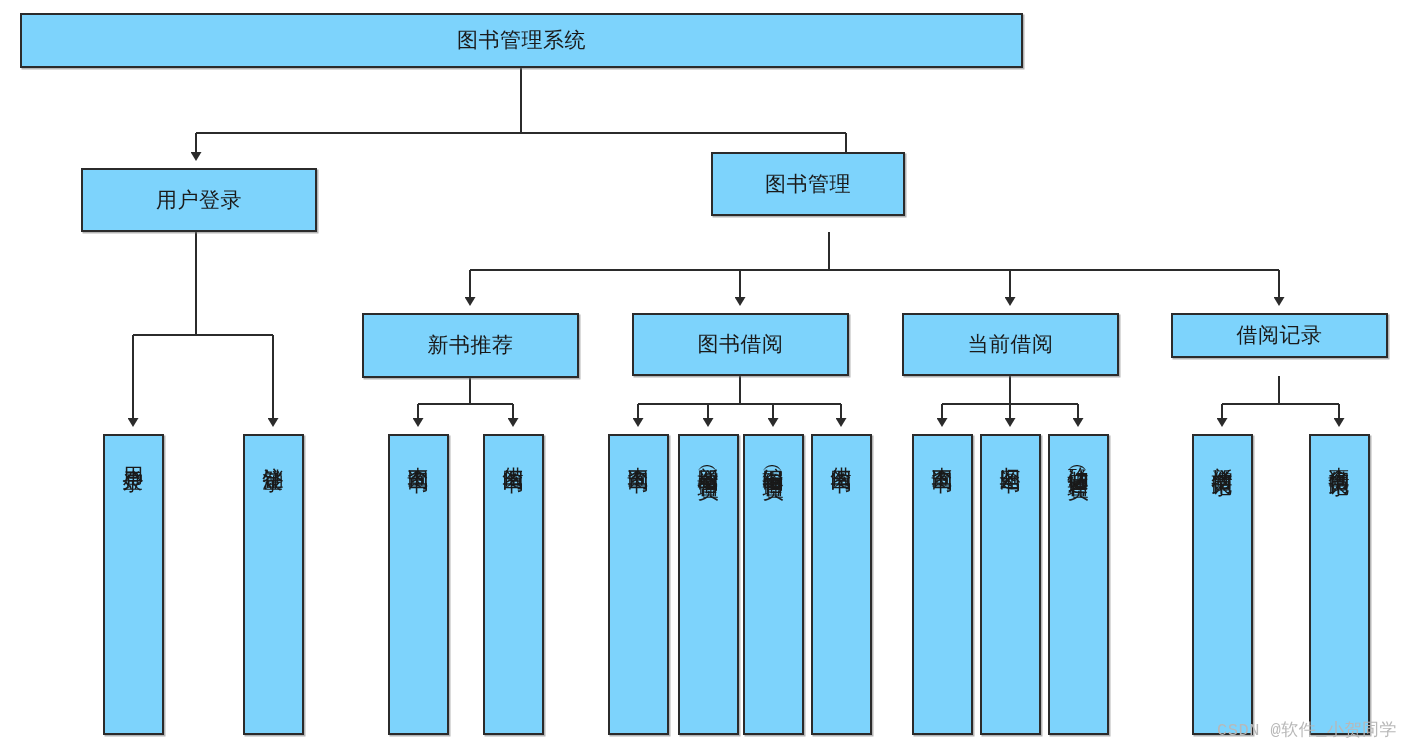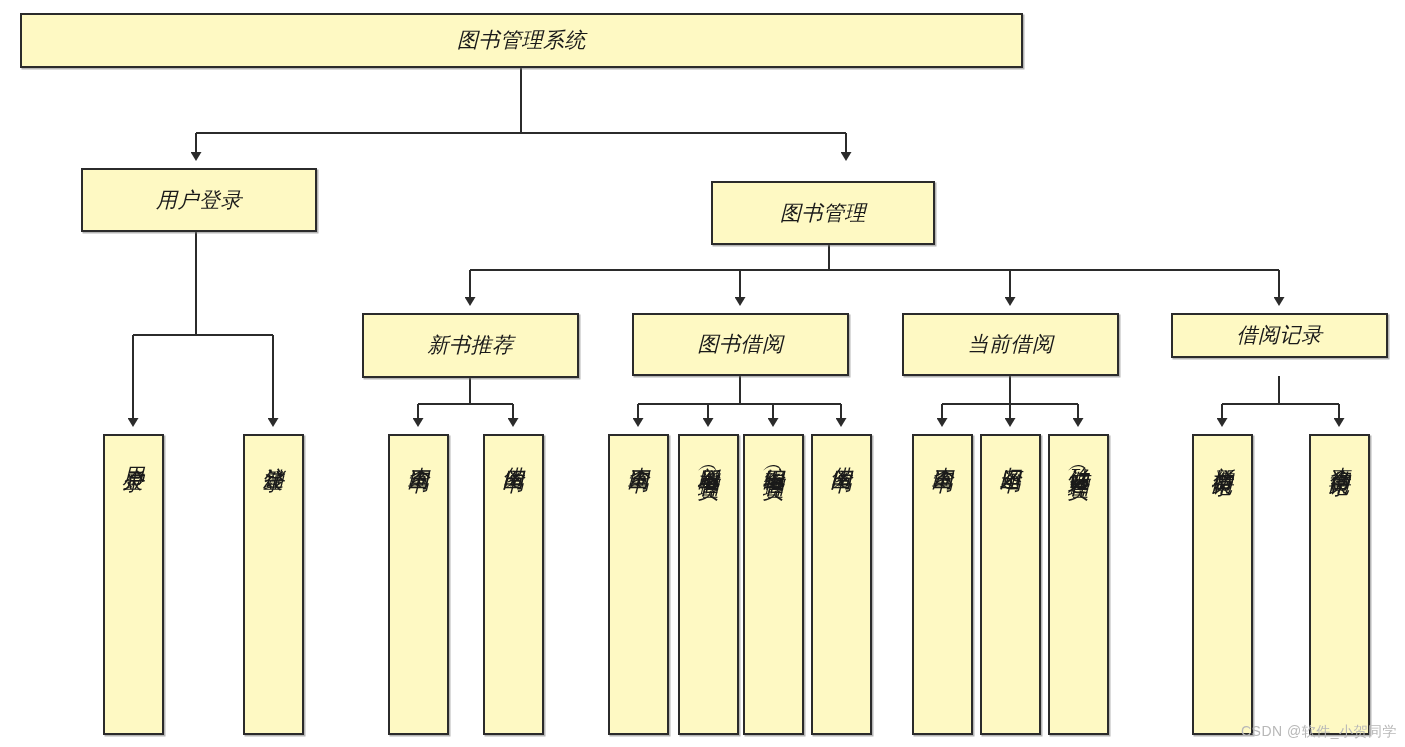--- a/index.html
+++ b/index.html
@@ -22,28 +22,27 @@
   svg#diagram-svg {
     position: absolute;
     top: 0;
     left: 0;
     width: 1405px;
     height: 747px;
   }
   .node-box {
     position: absolute;
     box-sizing: border-box;
-    background: #fef9c3;
+    background: #7dd3fc;
     border: 2px solid #2b2b2b;
     box-shadow: 1.5px 1.5px 0 0 rgba(120,120,120,0.55);
     display: flex;
     align-items: center;
     justify-content: center;
     color: #1a1a1a;
-    font-style: italic;
   }
   .node-label {
     font-size: 21px;
     line-height: 1.15;
     white-space: nowrap;
     letter-spacing: 0.5px;
   }
   .node-box.leaf {
     align-items: flex-start;
     justify-content: center;
@@ -55,25 +54,26 @@
     -webkit-writing-mode: vertical-rl;
     white-space: nowrap;
     font-size: 21px;
     letter-spacing: 2px;
     line-height: 1;
   }
   .watermark {
     position: absolute;
     right: 8px;
     bottom: 6px;
-    font-size: 14px;
+    font-size: 17px;
     color: #b8b8b8;
     letter-spacing: 0.5px;
     user-select: none;
     white-space: nowrap;
+    font-family: Liberation Mono, monospace;
   }
 </style>
 </head>
 <body>
 
 <div id="diagram-root">
 
   <svg id="diagram-svg" viewBox="0 0 1405 747">
     <defs>
       <marker id="arrow" markerWidth="9" markerHeight="11" refX="1" refY="5.5" orient="auto" markerUnits="userSpaceOnUse">
@@ -124,21 +124,21 @@
     </g>
   </svg>
 
   <div class="node-box" style="left:20px; top:13px; width:1003px; height:55px;">
     <span class="node-label">图书管理系统</span>
   </div>
 
   <div class="node-box" style="left:81px; top:168px; width:236px; height:64px;">
     <span class="node-label">用户登录</span>
   </div>
-  <div class="node-box" style="left:711px; top:181px; width:224px; height:64px;">
+  <div class="node-box" style="left:711px; top:152px; width:194px; height:64px;">
     <span class="node-label">图书管理</span>
   </div>
 
   <div class="node-box" style="left:362px; top:313px; width:217px; height:65px;">
     <span class="node-label">新书推荐</span>
   </div>
   <div class="node-box" style="left:632px; top:313px; width:217px; height:63px;">
     <span class="node-label">图书借阅</span>
   </div>
   <div class="node-box" style="left:902px; top:313px; width:217px; height:63px;">

